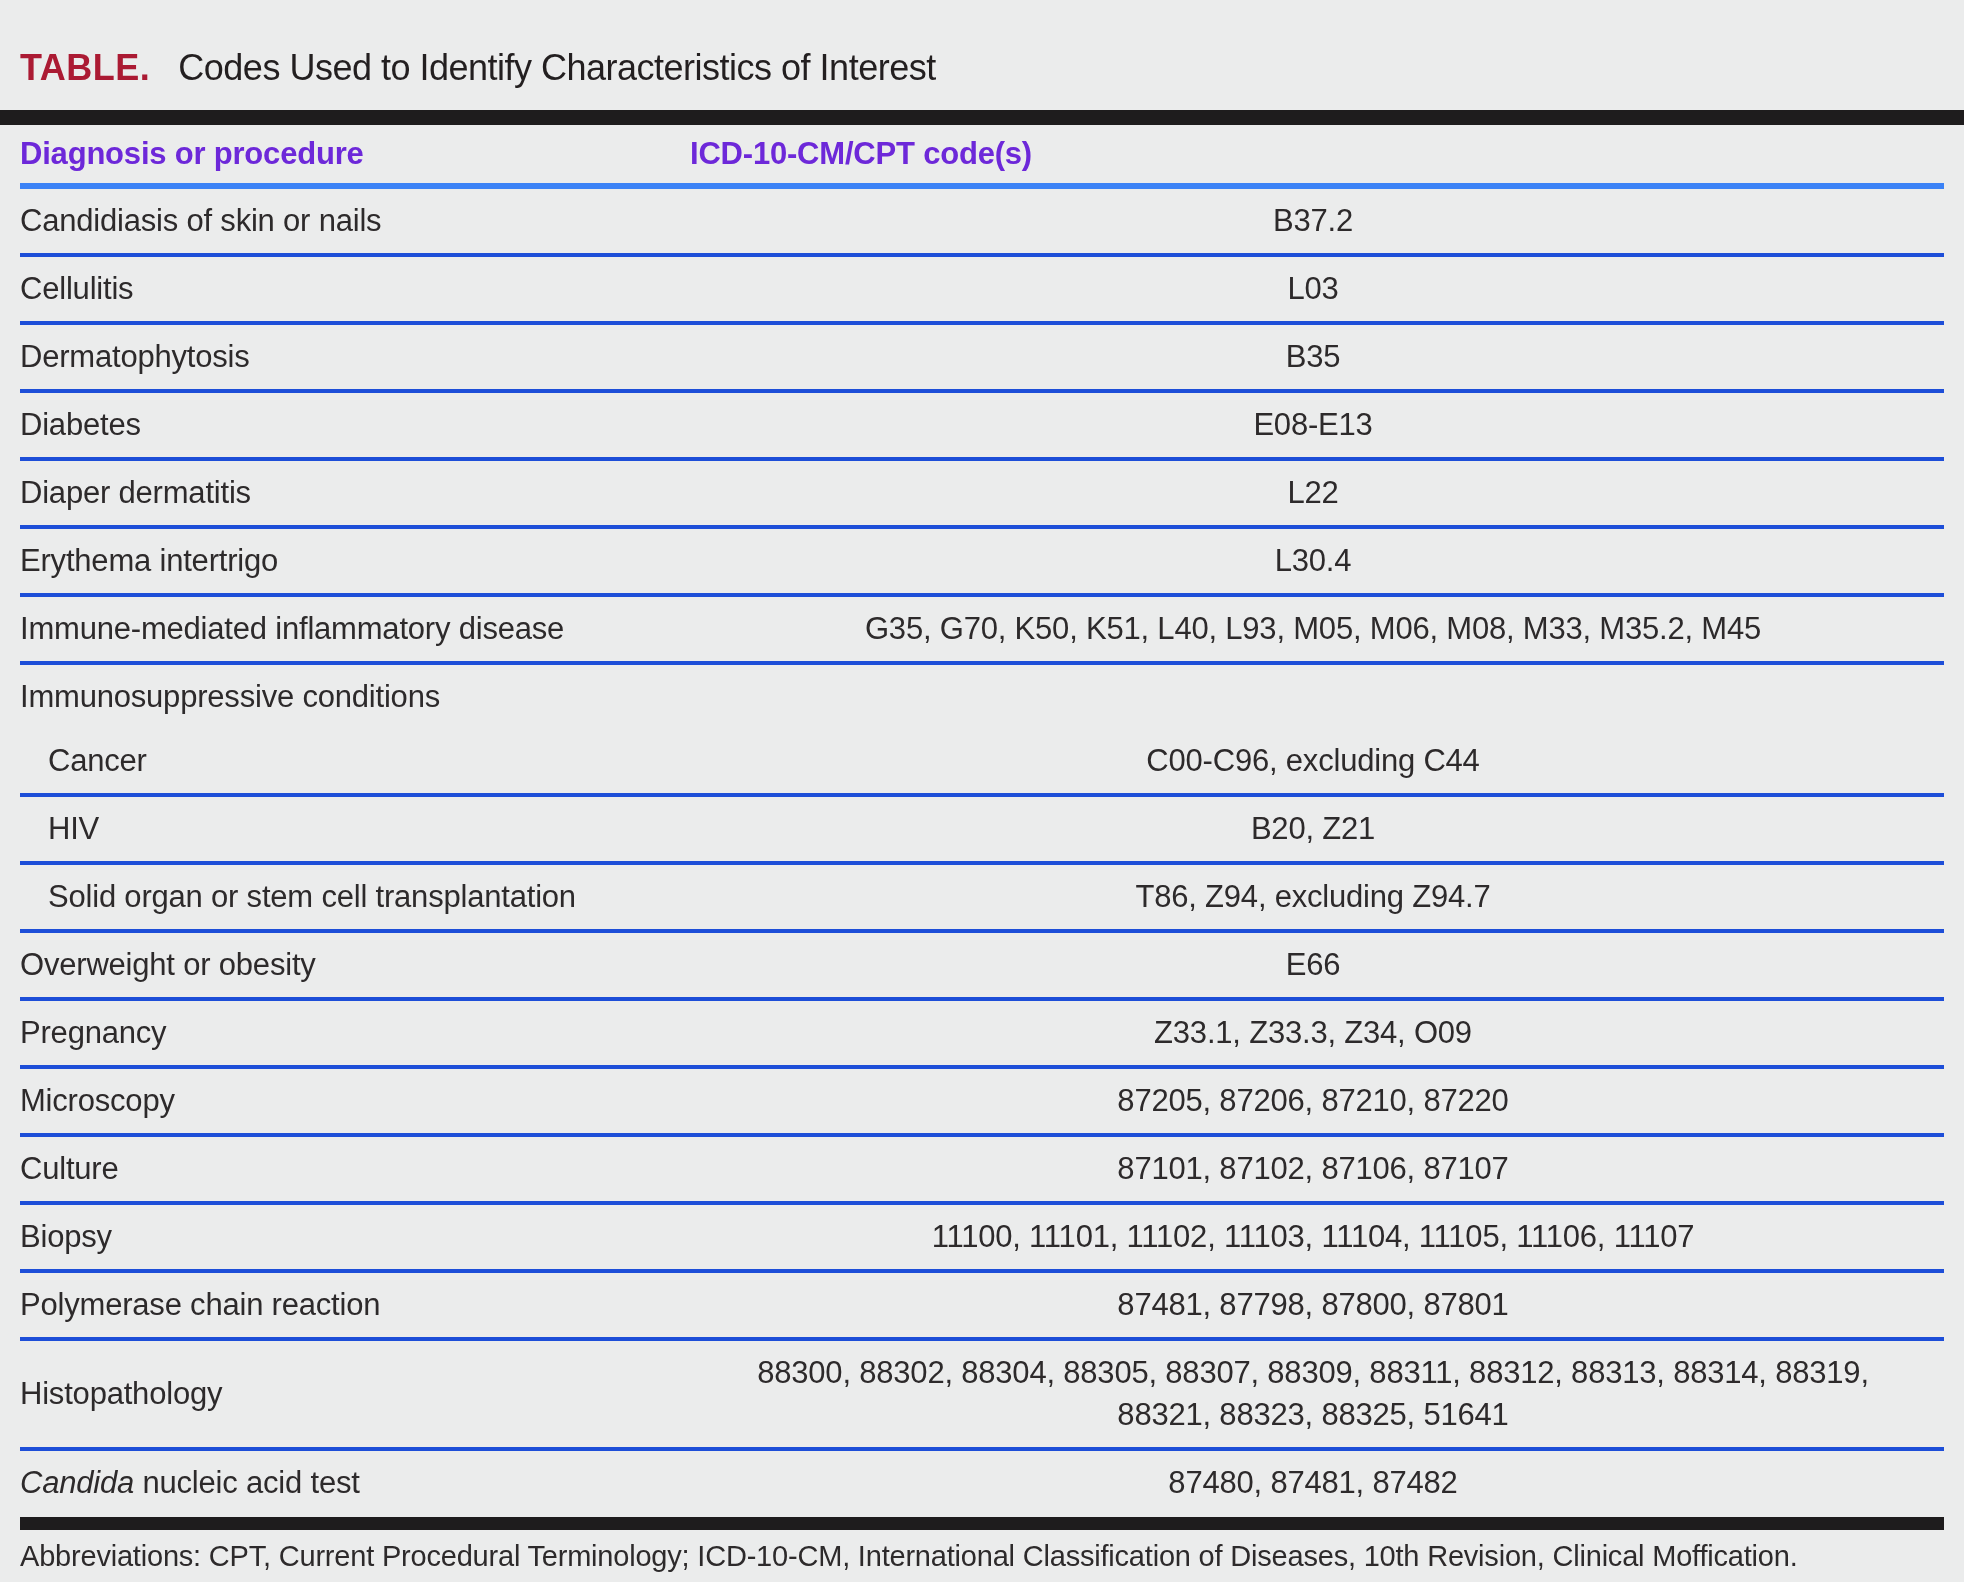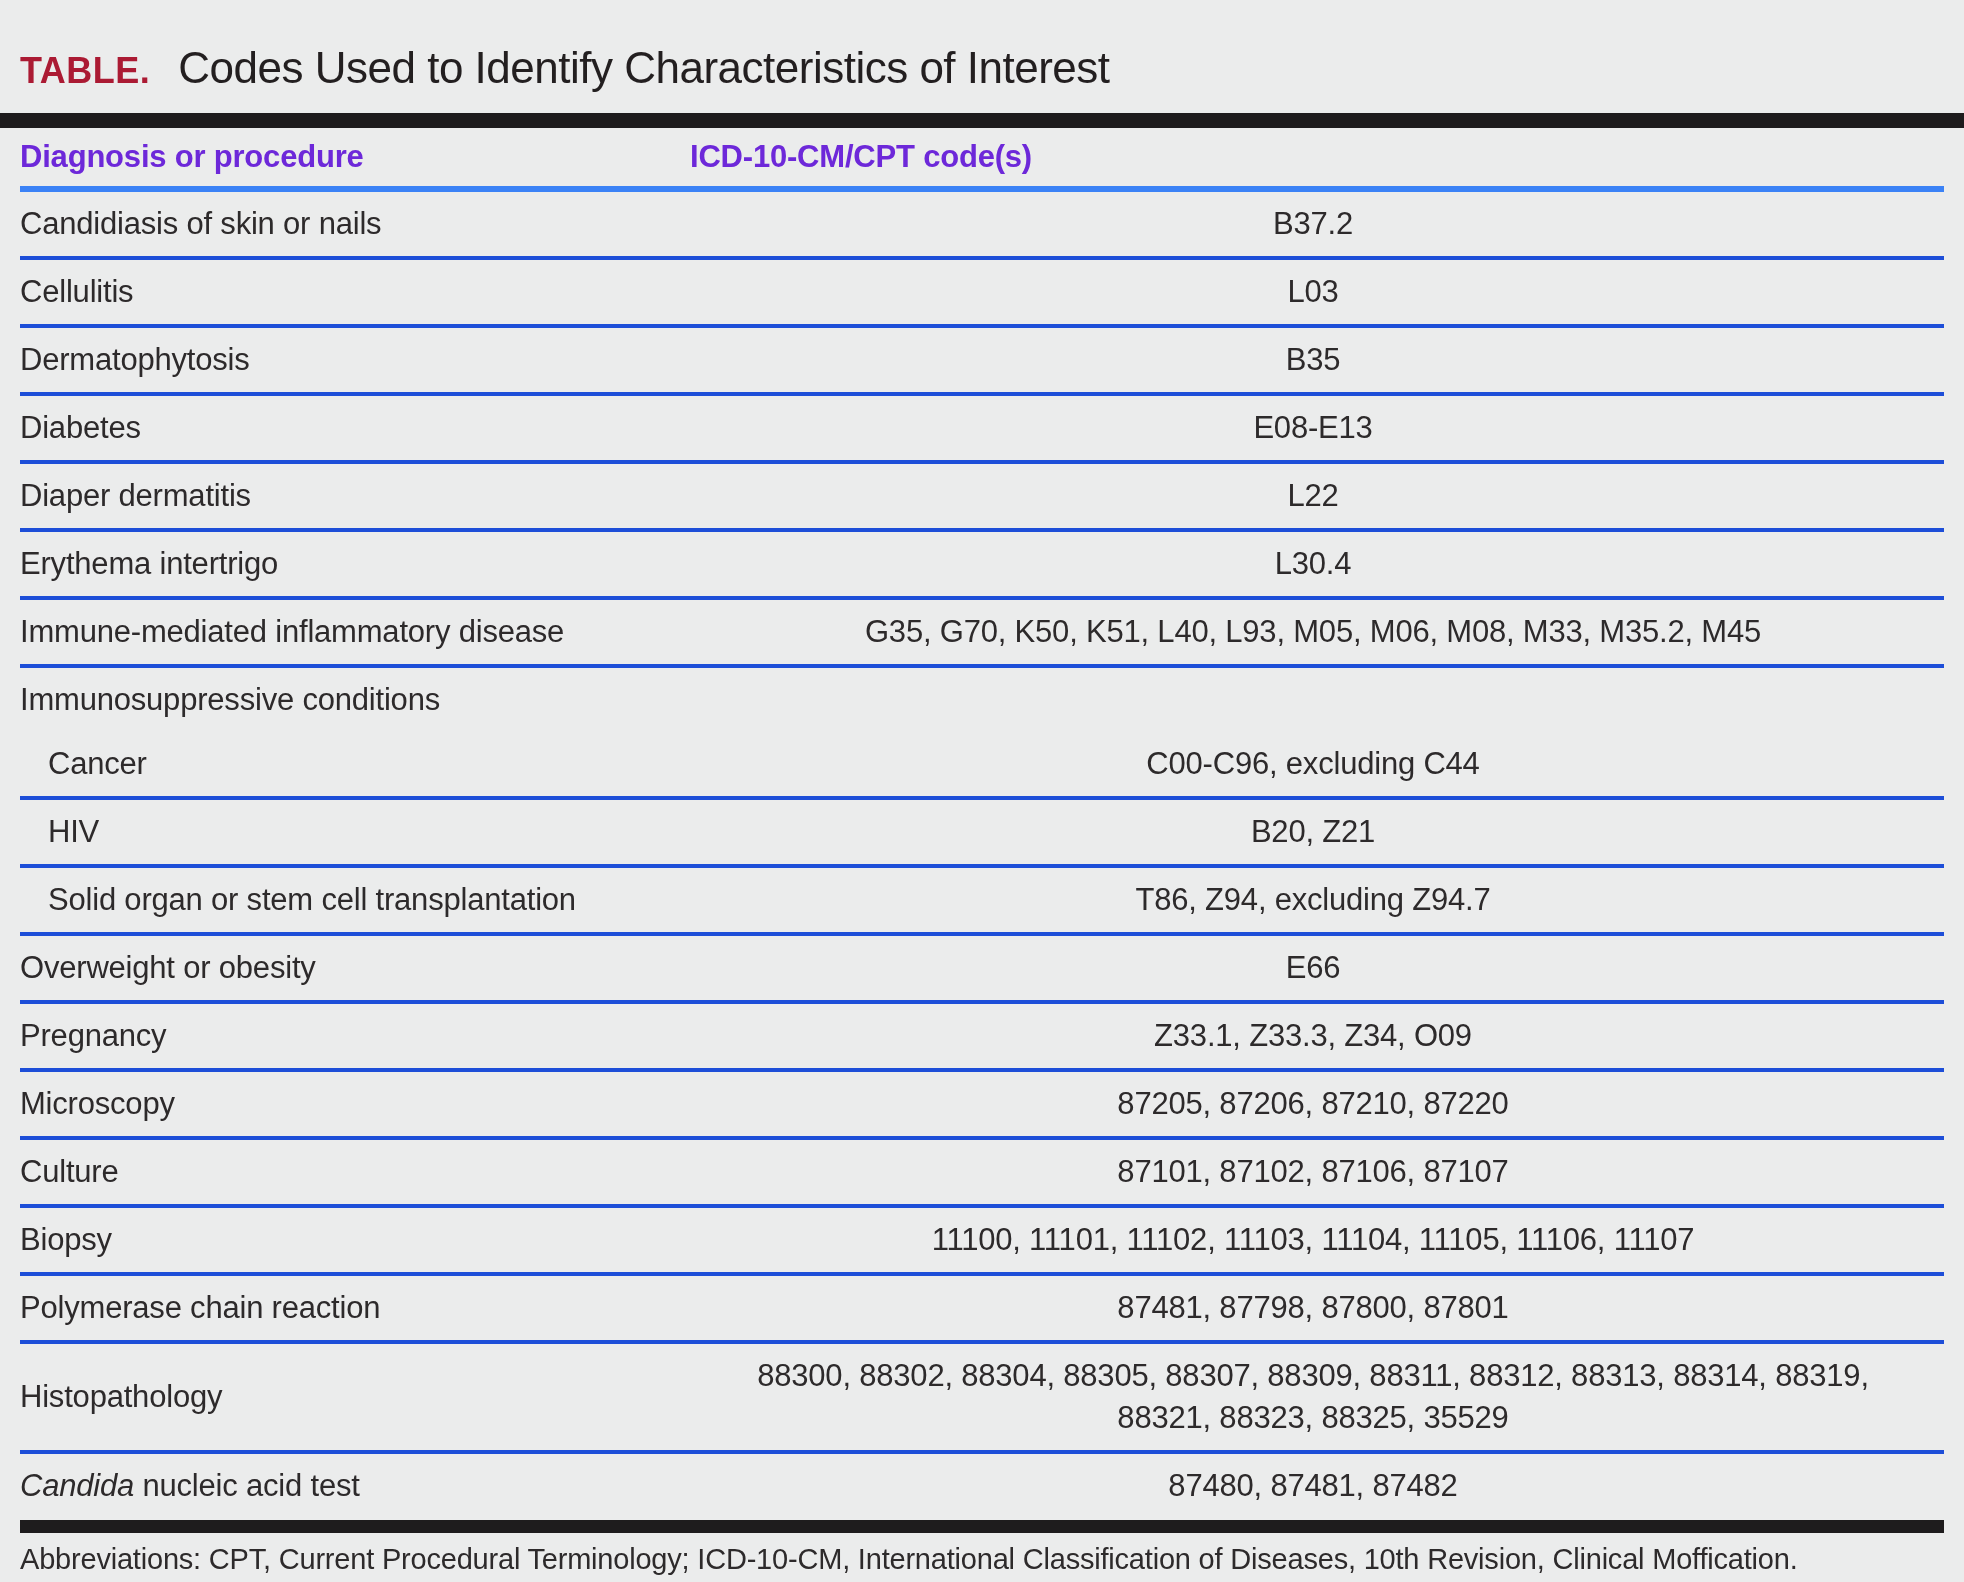--- a/index.html
+++ b/index.html
@@ -25,21 +25,21 @@
   }
   .title-label {
     color: #AB1A33;
     font-weight: 700;
     font-size: 36px;
     letter-spacing: 0.5px;
   }
   .title-text {
     color: #231F20;
     font-weight: 500;
-    font-size: 44px;
+    font-size: 36px;
     letter-spacing: -0.5px;
   }
 
   
   .top-bar {
     height: 15px;
     background: #1E1C1D;
     width: 100%;
   }
   .bottom-bar {
@@ -178,21 +178,21 @@
           <td class="diag"><span>Biopsy</span></td>
           <td class="codes">11100, 11101, 11102, 11103, 11104, 11105, 11106, 11107</td>
         </tr>
         <tr>
           <td class="diag"><span>Polymerase chain reaction</span></td>
           <td class="codes">87481, 87798, 87800, 87801</td>
         </tr>
         <tr>
           <td class="diag"><span>Histopathology</span></td>
           <td class="codes">88300, 88302, 88304, 88305, 88307, 88309, 88311, 88312, 88313, 88314, 88319,
-88321, 88323, 88325, 35529</td>
+88321, 88323, 88325, 51641</td>
         </tr>
         <tr>
           <td class="diag"><i>Candida</i><span> nucleic acid test</span></td>
           <td class="codes">87480, 87481, 87482</td>
         </tr>
       </tbody>
   </table>
 
   <div class="bottom-bar"></div>
 

